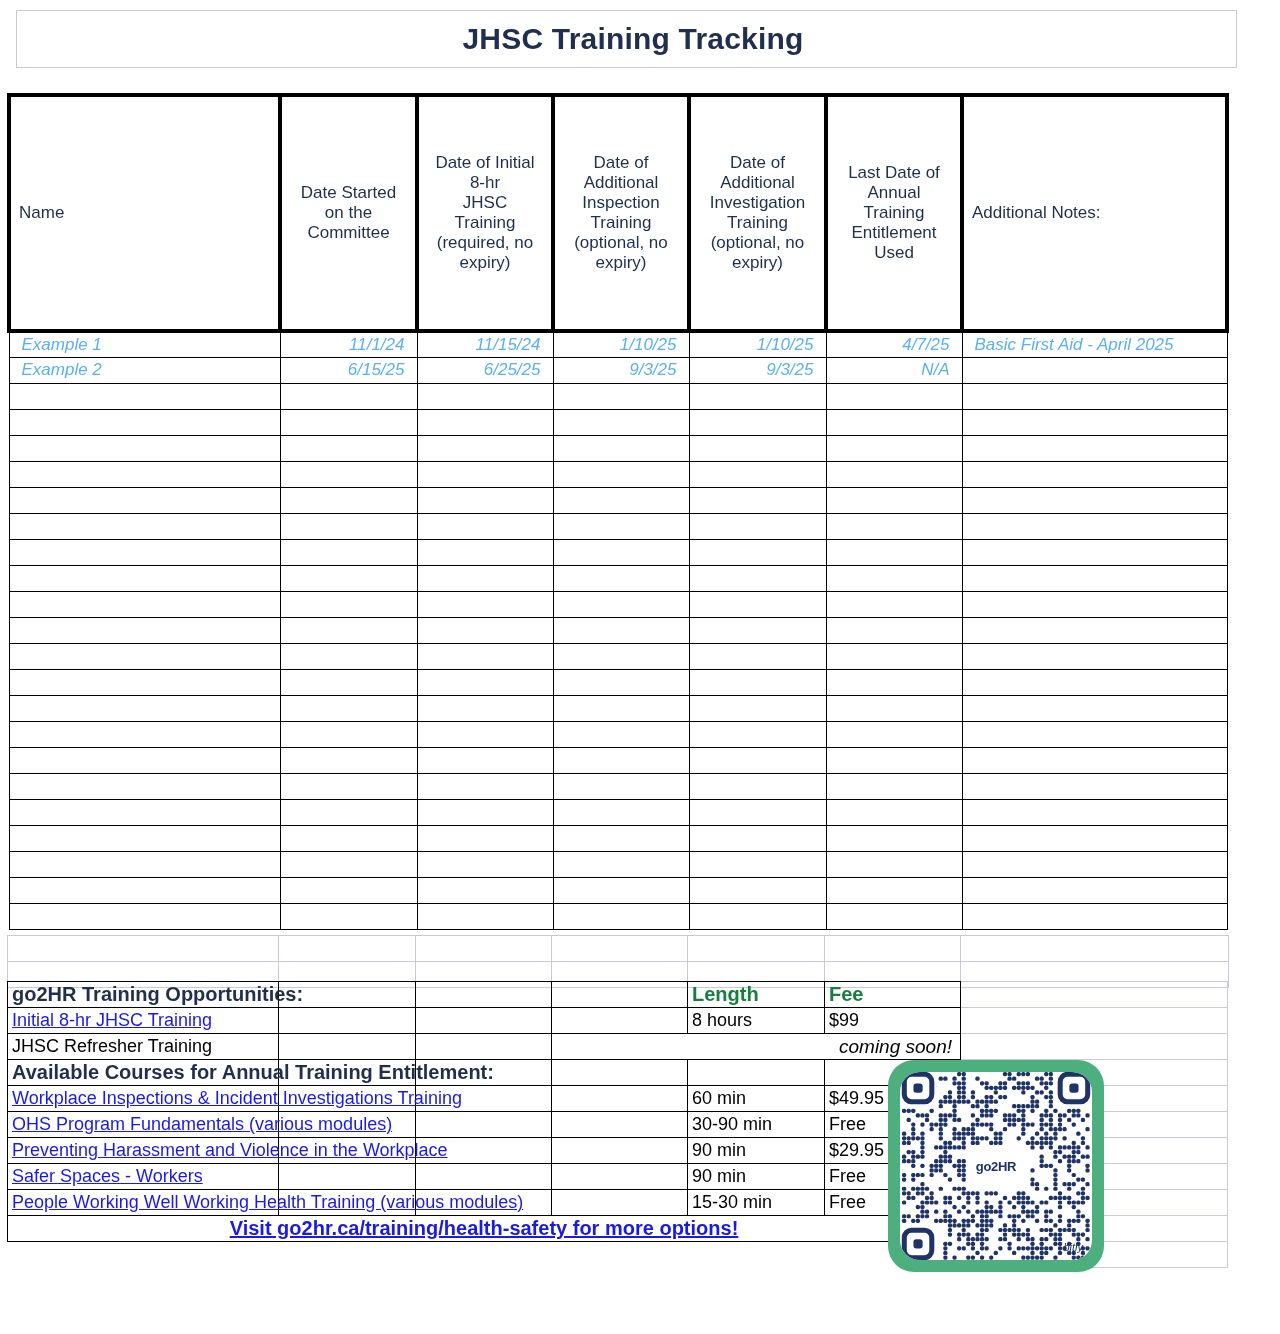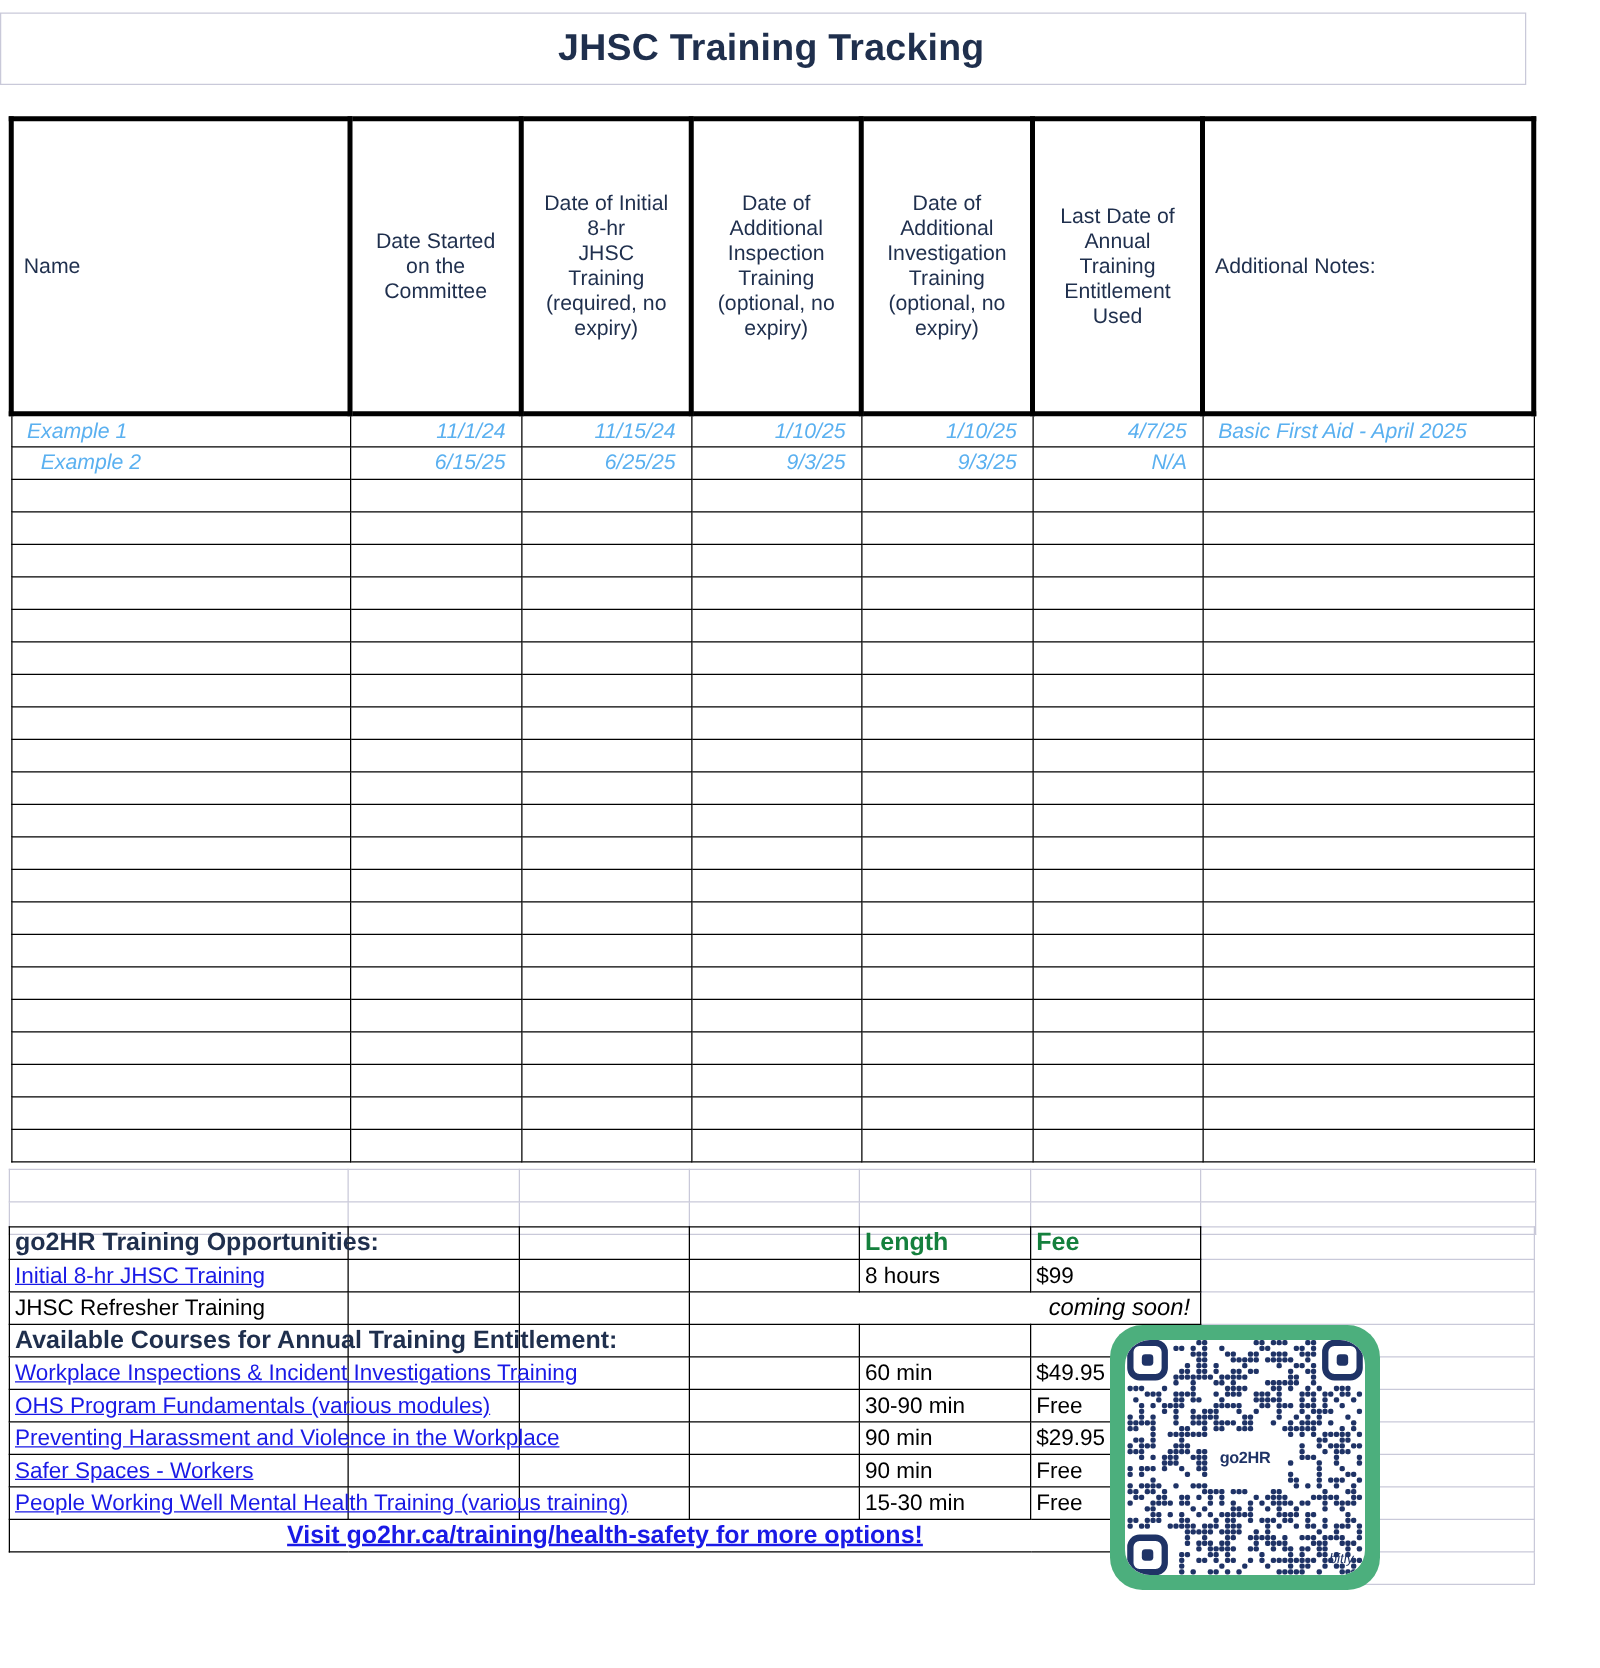--- a/index.html
+++ b/index.html
@@ -16,21 +16,21 @@
   }
   .page {
     position: relative;
     width: 1280px;
     height: 1334px;
   }
 
   
   .title-box {
     position: absolute;
-    left: 0;
+    left: 16px;
     top: 10px;
     width: 1221px;
     height: 58px;
     border: 1px solid #c9c9d9;
     box-sizing: border-box;
     display: flex;
     align-items: center;
     justify-content: center;
     padding-left: 13px;
   }
@@ -284,21 +284,21 @@
         <tr>
           <td class="c-name" style="text-align: left; padding-left: 6px; padding-right: 0px;"><span class="ex left">Example 1</span></td>
           <td class="c-start" style="text-align: right; padding-left: 0px; padding-right: 6px;"><span class="ex right">11/1/24</span></td>
           <td class="c-init" style="text-align: right; padding-left: 0px; padding-right: 6px;"><span class="ex right">11/15/24</span></td>
           <td class="c-insp" style="text-align: right; padding-left: 0px; padding-right: 6px;"><span class="ex right">1/10/25</span></td>
           <td class="c-invest" style="text-align: right; padding-left: 0px; padding-right: 6px;"><span class="ex right">1/10/25</span></td>
           <td class="c-annual" style="text-align: right; padding-left: 0px; padding-right: 6px;"><span class="ex right">4/7/25</span></td>
           <td class="c-notes" style="text-align: left; padding-left: 6px; padding-right: 0px;"><span class="ex left">Basic First Aid - April 2025</span></td>
         </tr>
         <tr>
-          <td class="c-name" style="text-align: left; padding-left: 17px; padding-right: 0px; margin-top: 44px;"><span class="ex left">Example 2</span></td>
+          <td class="c-name" style="text-align: left; padding-left: 6px; padding-right: 0px; margin-top: 44px;"><span class="ex left">Example 2</span></td>
           <td class="c-start" style="text-align: right; padding-left: 0px; padding-right: 6px;"><span class="ex right">6/15/25</span></td>
           <td class="c-init" style="text-align: right; padding-left: 0px; padding-right: 6px;"><span class="ex right">6/25/25</span></td>
           <td class="c-insp" style="text-align: right; padding-left: 0px; padding-right: 6px;"><span class="ex right">9/3/25</span></td>
           <td class="c-invest" style="text-align: right; padding-left: 0px; padding-right: 6px;"><span class="ex right">9/3/25</span></td>
           <td class="c-annual" style="text-align: right; padding-left: 0px; padding-right: 6px;"><span class="ex right">N/A</span></td>
           <td class="c-notes" style="text-align: left; padding-left: 6px; padding-right: 0px;"><span class="ex left"></span></td>
         </tr>
         <tr>
           <td class="c-name">&nbsp;</td>
           <td class="c-start">&nbsp;</td>
@@ -610,21 +610,21 @@
         </tr>
         <tr>
           <td class="i1"><span class="link">Safer Spaces - Workers</span></td>
           <td class="i2">&nbsp;</td>
           <td class="i3">&nbsp;</td>
           <td class="i4">&nbsp;</td>
           <td class="i5"><span>90 min</span></td>
           <td class="i6"><span>Free</span></td>
         </tr>
         <tr>
-          <td class="i1"><span class="link">People Working Well Mental Health Training (various training)</span></td>
+          <td class="i1"><span class="link">People Working Well Working Health Training (various modules)</span></td>
           <td class="i2">&nbsp;</td>
           <td class="i3">&nbsp;</td>
           <td class="i4">&nbsp;</td>
           <td class="i5"><span>15-30 min</span></td>
           <td class="i6"><span>Free</span></td>
         </tr>
         <tr class="visit-row">
           <td colspan="6"><span class="visit-link">Visit go2hr.ca/training/health-safety for more options!</span></td>
         </tr>
       </tbody>

